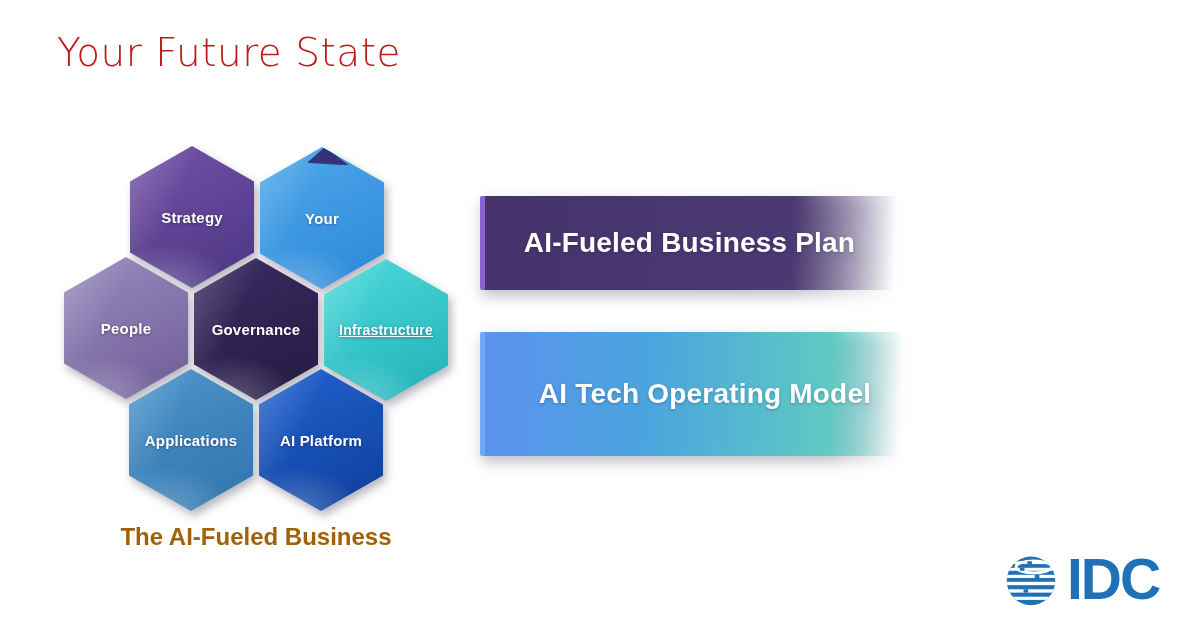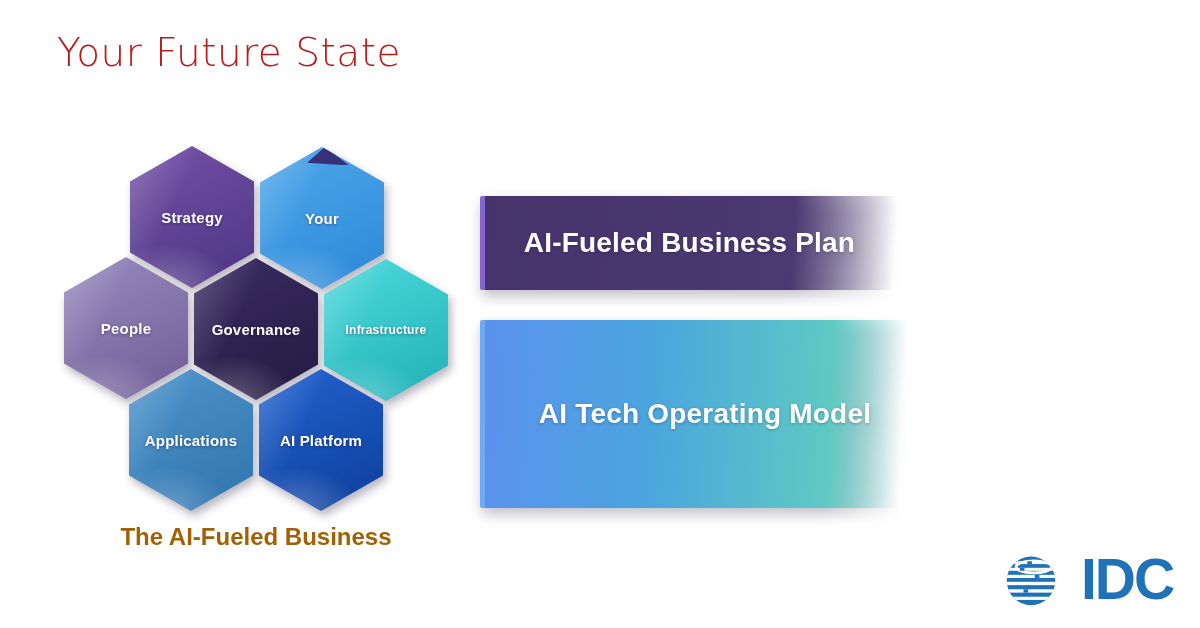--- a/index.html
+++ b/index.html
@@ -20,21 +20,21 @@
          background:linear-gradient(155deg, var(--c1) 0%, var(--c2) 100%);
          display:flex; align-items:center; justify-content:center; }
   .hex::before { content:""; position:absolute; inset:0;
          background:
            radial-gradient(ellipse 90% 55% at 30% 102%, rgba(255,255,255,0.28), rgba(255,255,255,0) 60%),
            linear-gradient(115deg, rgba(255,255,255,0.22) 0%, rgba(255,255,255,0) 38%);
   }
   .hex-label { position:relative; z-index:3; color:#ffffff; font-weight:bold;
                font-size:15px; text-align:right; letter-spacing:0.2px;
                text-shadow:0 1px 3px rgba(30,20,60,0.45); }
-  .hex-label.small { font-size:12px; }
+  .hex-label.small { font-size:14px;text-decoration:underline; }
   
   .hex-data .hex::after { content:""; position:absolute; top:0; left:38%;
          width:34%; height:13%; background:#35266B;
          clip-path:polygon(42% 0%,100% 100%,0% 86%); z-index:2; opacity:.9; }
 
   .pos-strategy      { left:130px; top:146px; }
   .pos-data          { left:260px; top:147px; }
   .pos-people        { left:64px;  top:257px; }
   .pos-governance    { left:194px; top:258px; }
   .pos-infrastructure{ left:324px; top:259px; }
@@ -45,30 +45,30 @@
         text-align:center; font-size:24px; font-weight:bold; color:#a16207; }
 
   
   .banner { position:absolute; left:480px; width:430px;
             display:flex; align-items:center; justify-content:center;
             border-left:5px solid var(--edge); border-radius:2px;
             filter:drop-shadow(2px 6px 7px rgba(70,70,95,0.35)); }
   .banner-1 { top:196px; height:94px;
         background:linear-gradient(93deg, var(--g1) 0%, var(--g2) 72%,
                    rgba(80,62,115,0) 96%); }
-  .banner-2 { top:320px; height:188px;
+  .banner-2 { top:332px; height:124px;
         background:linear-gradient(93deg, var(--g1) 0%, #4BA4DE 38%,
                    var(--g2) 80%, rgba(95,201,195,0) 97%);padding-left:31px; }
   .banner-label { color:#ffffff; font-weight:bold; font-size:28px;
                   letter-spacing:0.2px; text-shadow:0 1px 3px rgba(20,30,60,0.3);
                   transform:translateX(-8px); }
 
   
   .logo { position:absolute; left:1003px; top:551px; display:flex;
-          align-items:center; gap:22px; }
+          align-items:center; gap:8px; }
   .logo-text { font-size:57px; font-weight:bold; color:#1F72B8; line-height:56px;
                letter-spacing:-2px;
                font-family:"Liberation Sans",sans-serif; }
 </style>
 </head>
 <body>
 
 <div class="canvas">
 
   <div class="page-title">Your Future State</div>

